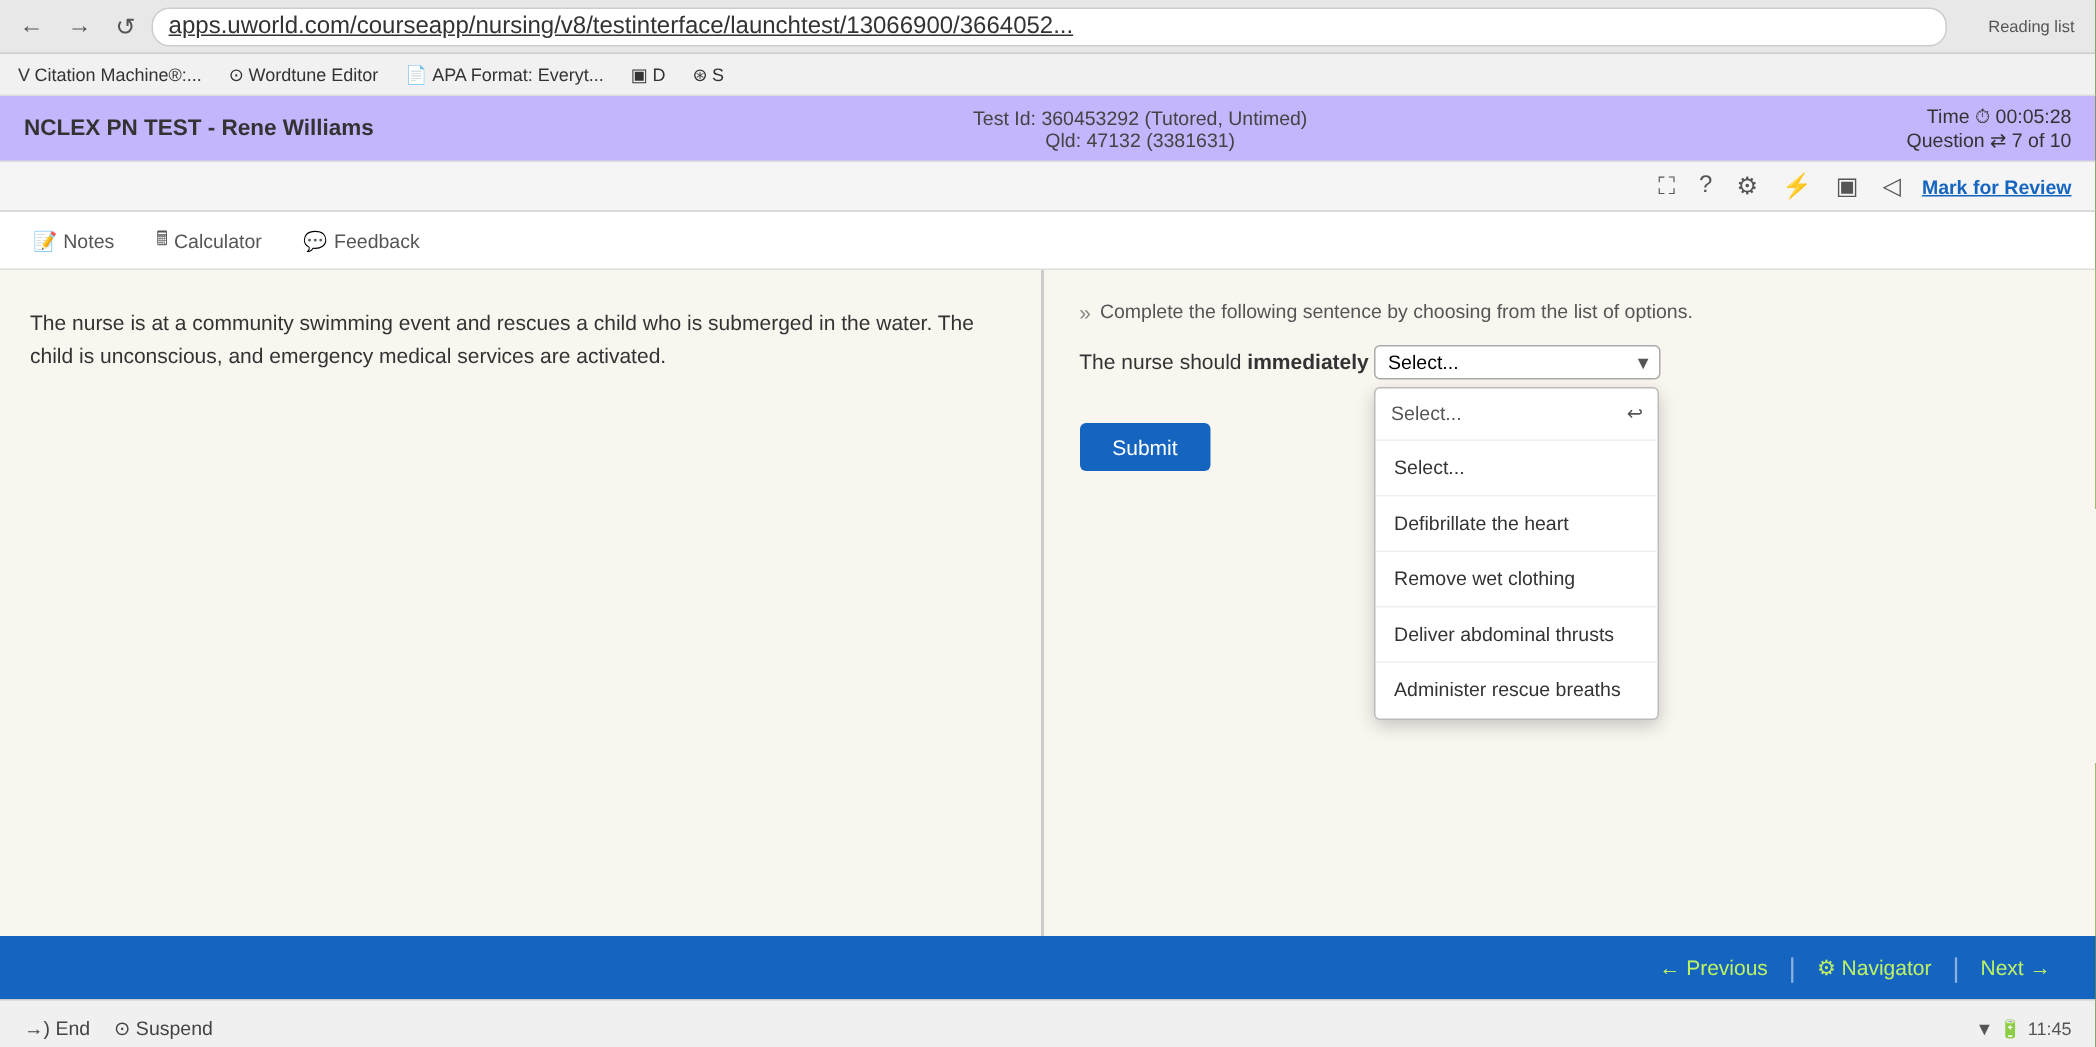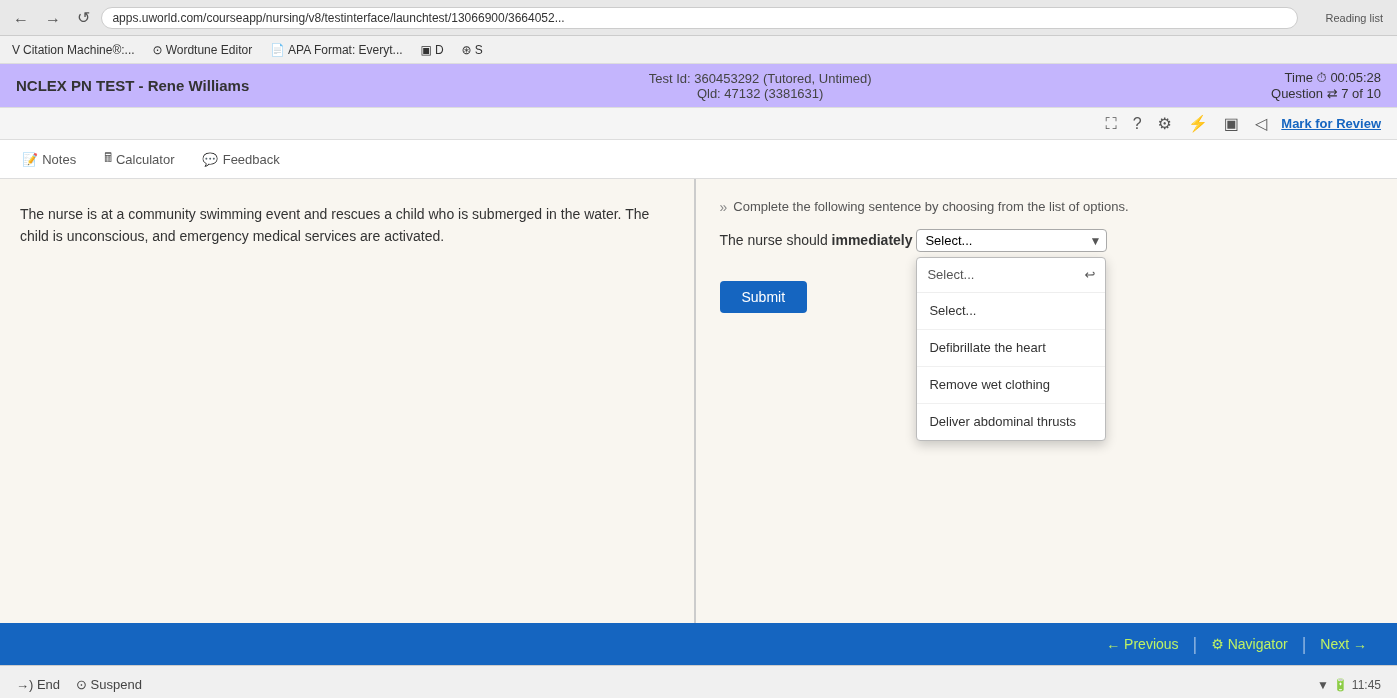--- a/index.html
+++ b/index.html
@@ -17,22 +17,23 @@
     }
     .nav-btn {
       background: none; border: none; cursor: pointer; font-size: 16px; color: #555; padding: 2px 5px;
     }
     .address-bar {
       flex: 1;
       background: white;
       border: 1px solid #ccc;
       border-radius: 12px;
       padding: 3px 10px;
-      font-size: 12px;
-      color: #333;
+      font-size: 16px;
+      color: #333;
+      text-decoration: underline;
     }
     .reading-list-btn {
       font-size: 11px; color: #555; padding: 2px 6px; background: none; border: none; cursor: pointer; margin-left: 16px;
     }
 
     
     .bookmarks-bar {
       background: #f1f1f1;
       height: 28px;
       display: flex;
@@ -356,20 +357,21 @@
         
         <div class="dropdown-menu-open">
           <div class="dropdown-header">
             <span>Select...</span>
             <span>↩</span>
           </div>
           <div class="dropdown-option">Select...</div>
           <div class="dropdown-option">Defibrillate the heart</div>
           <div class="dropdown-option">Remove wet clothing</div>
           <div class="dropdown-option">Deliver abdominal thrusts</div>
+          <div class="dropdown-option">Administer rescue breaths</div>
         </div>
       </span>
     </div>
 
     <button class="submit-btn">Submit</button>
   </div>
 </div>
 
 <div class="bottom-nav">
   <button class="nav-link">← Previous</button>

